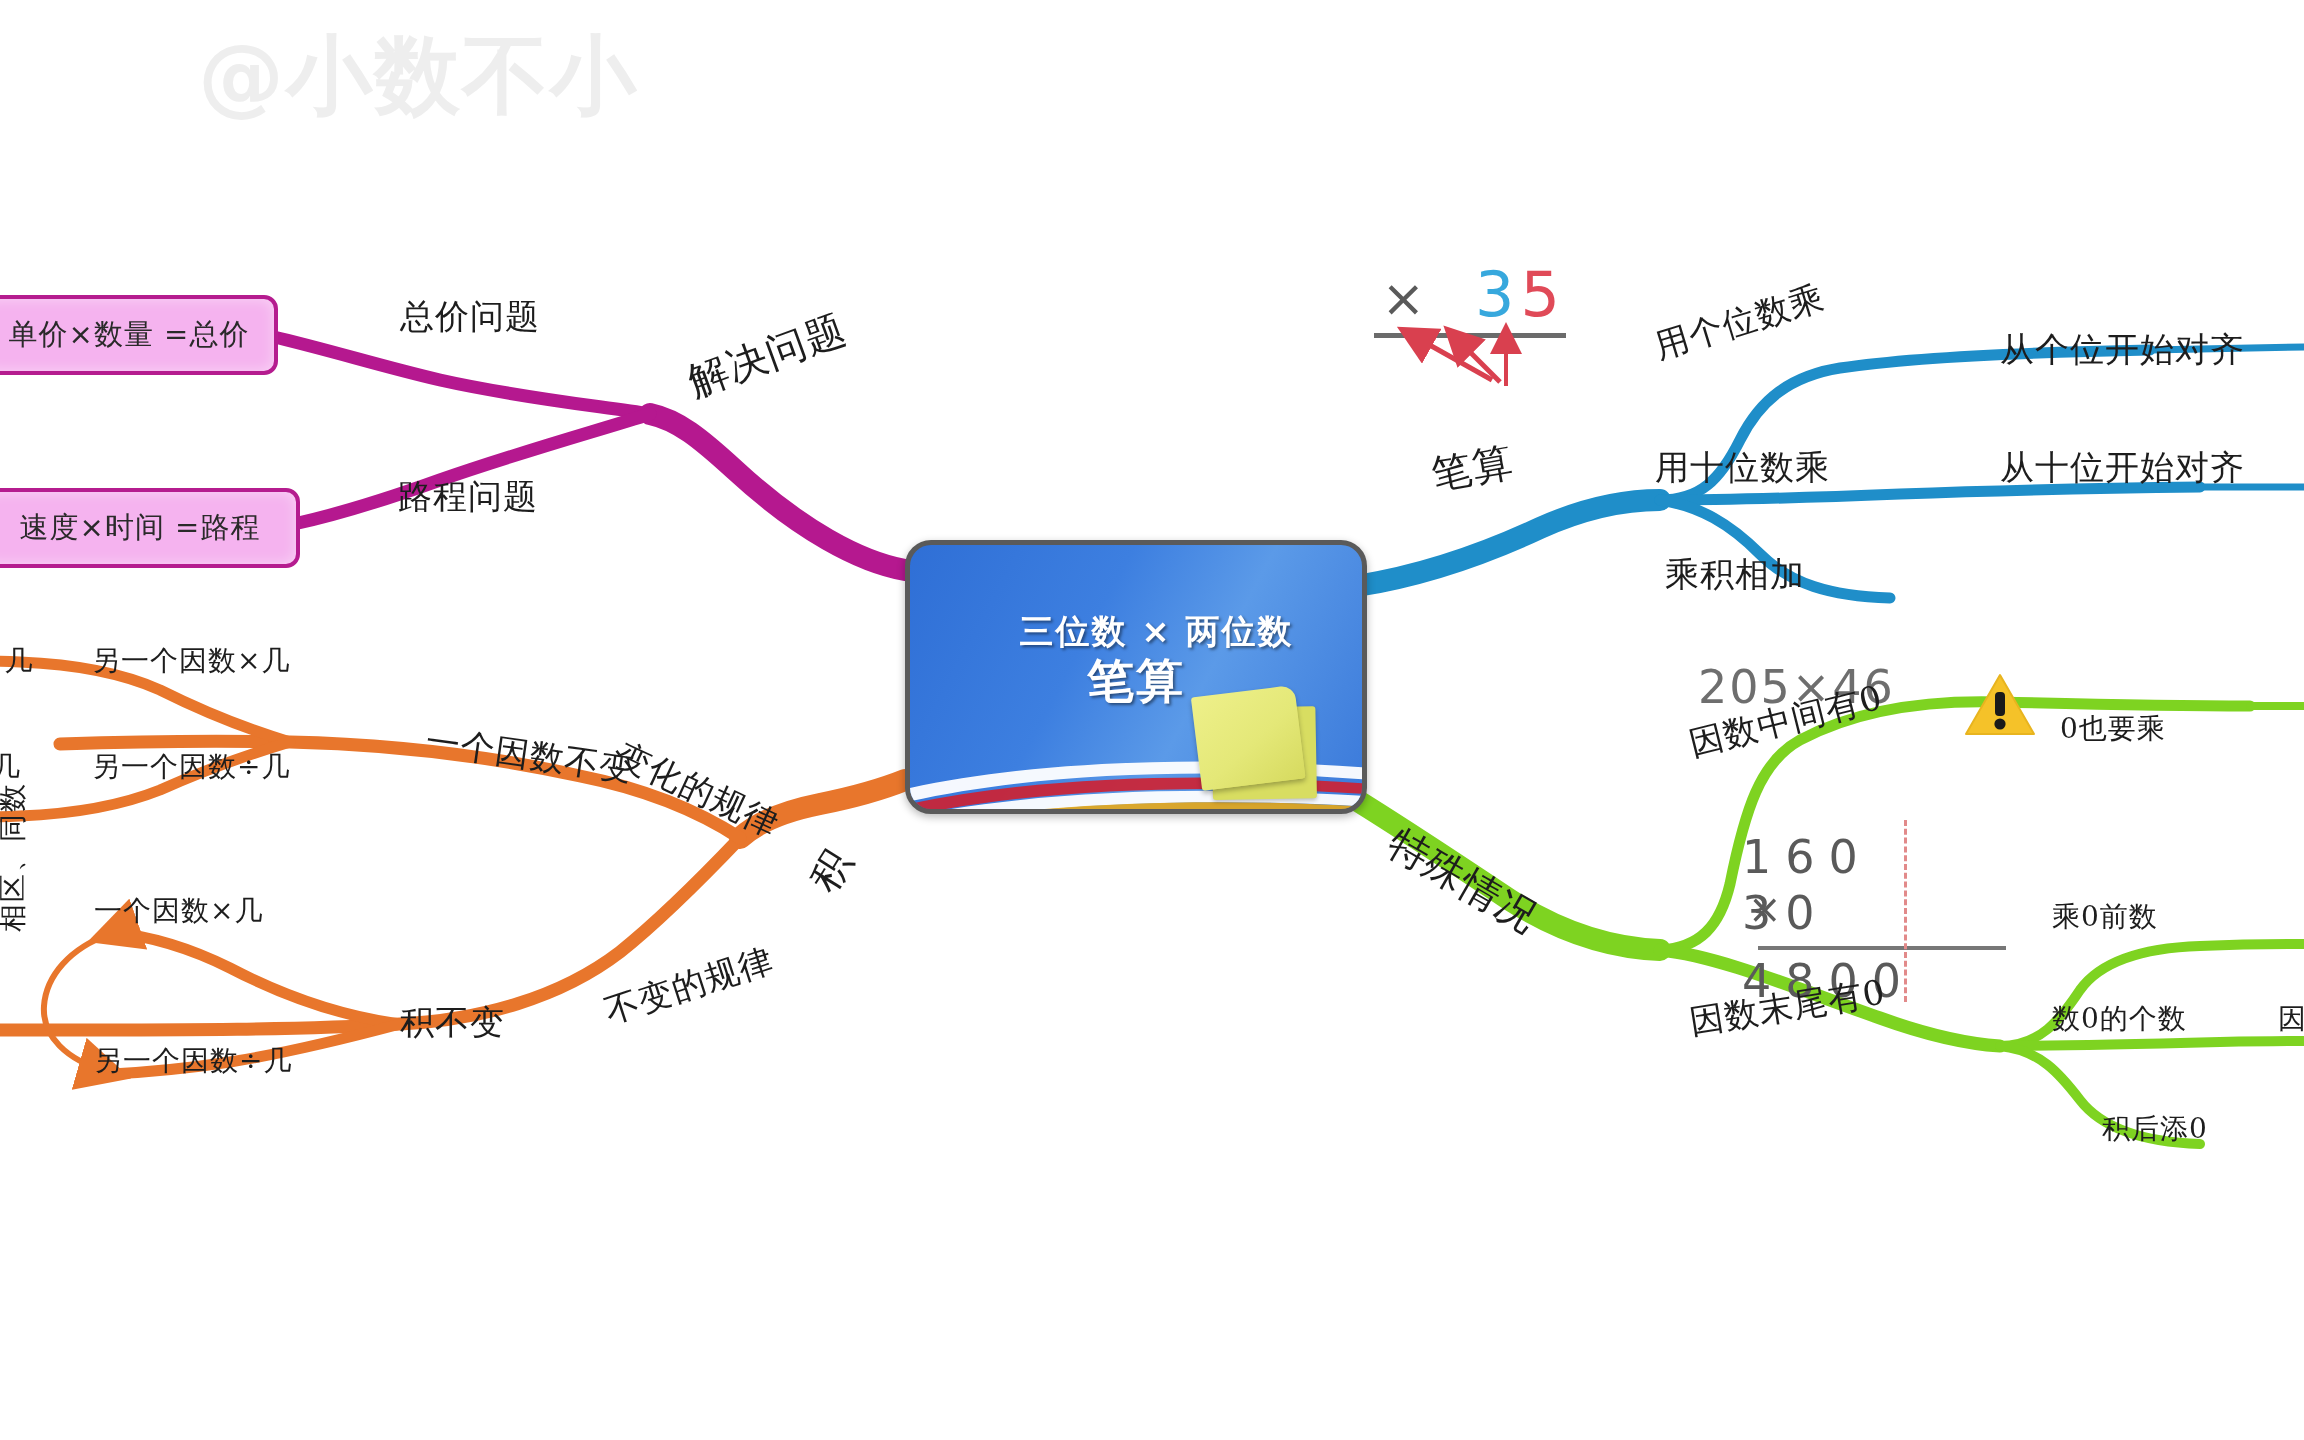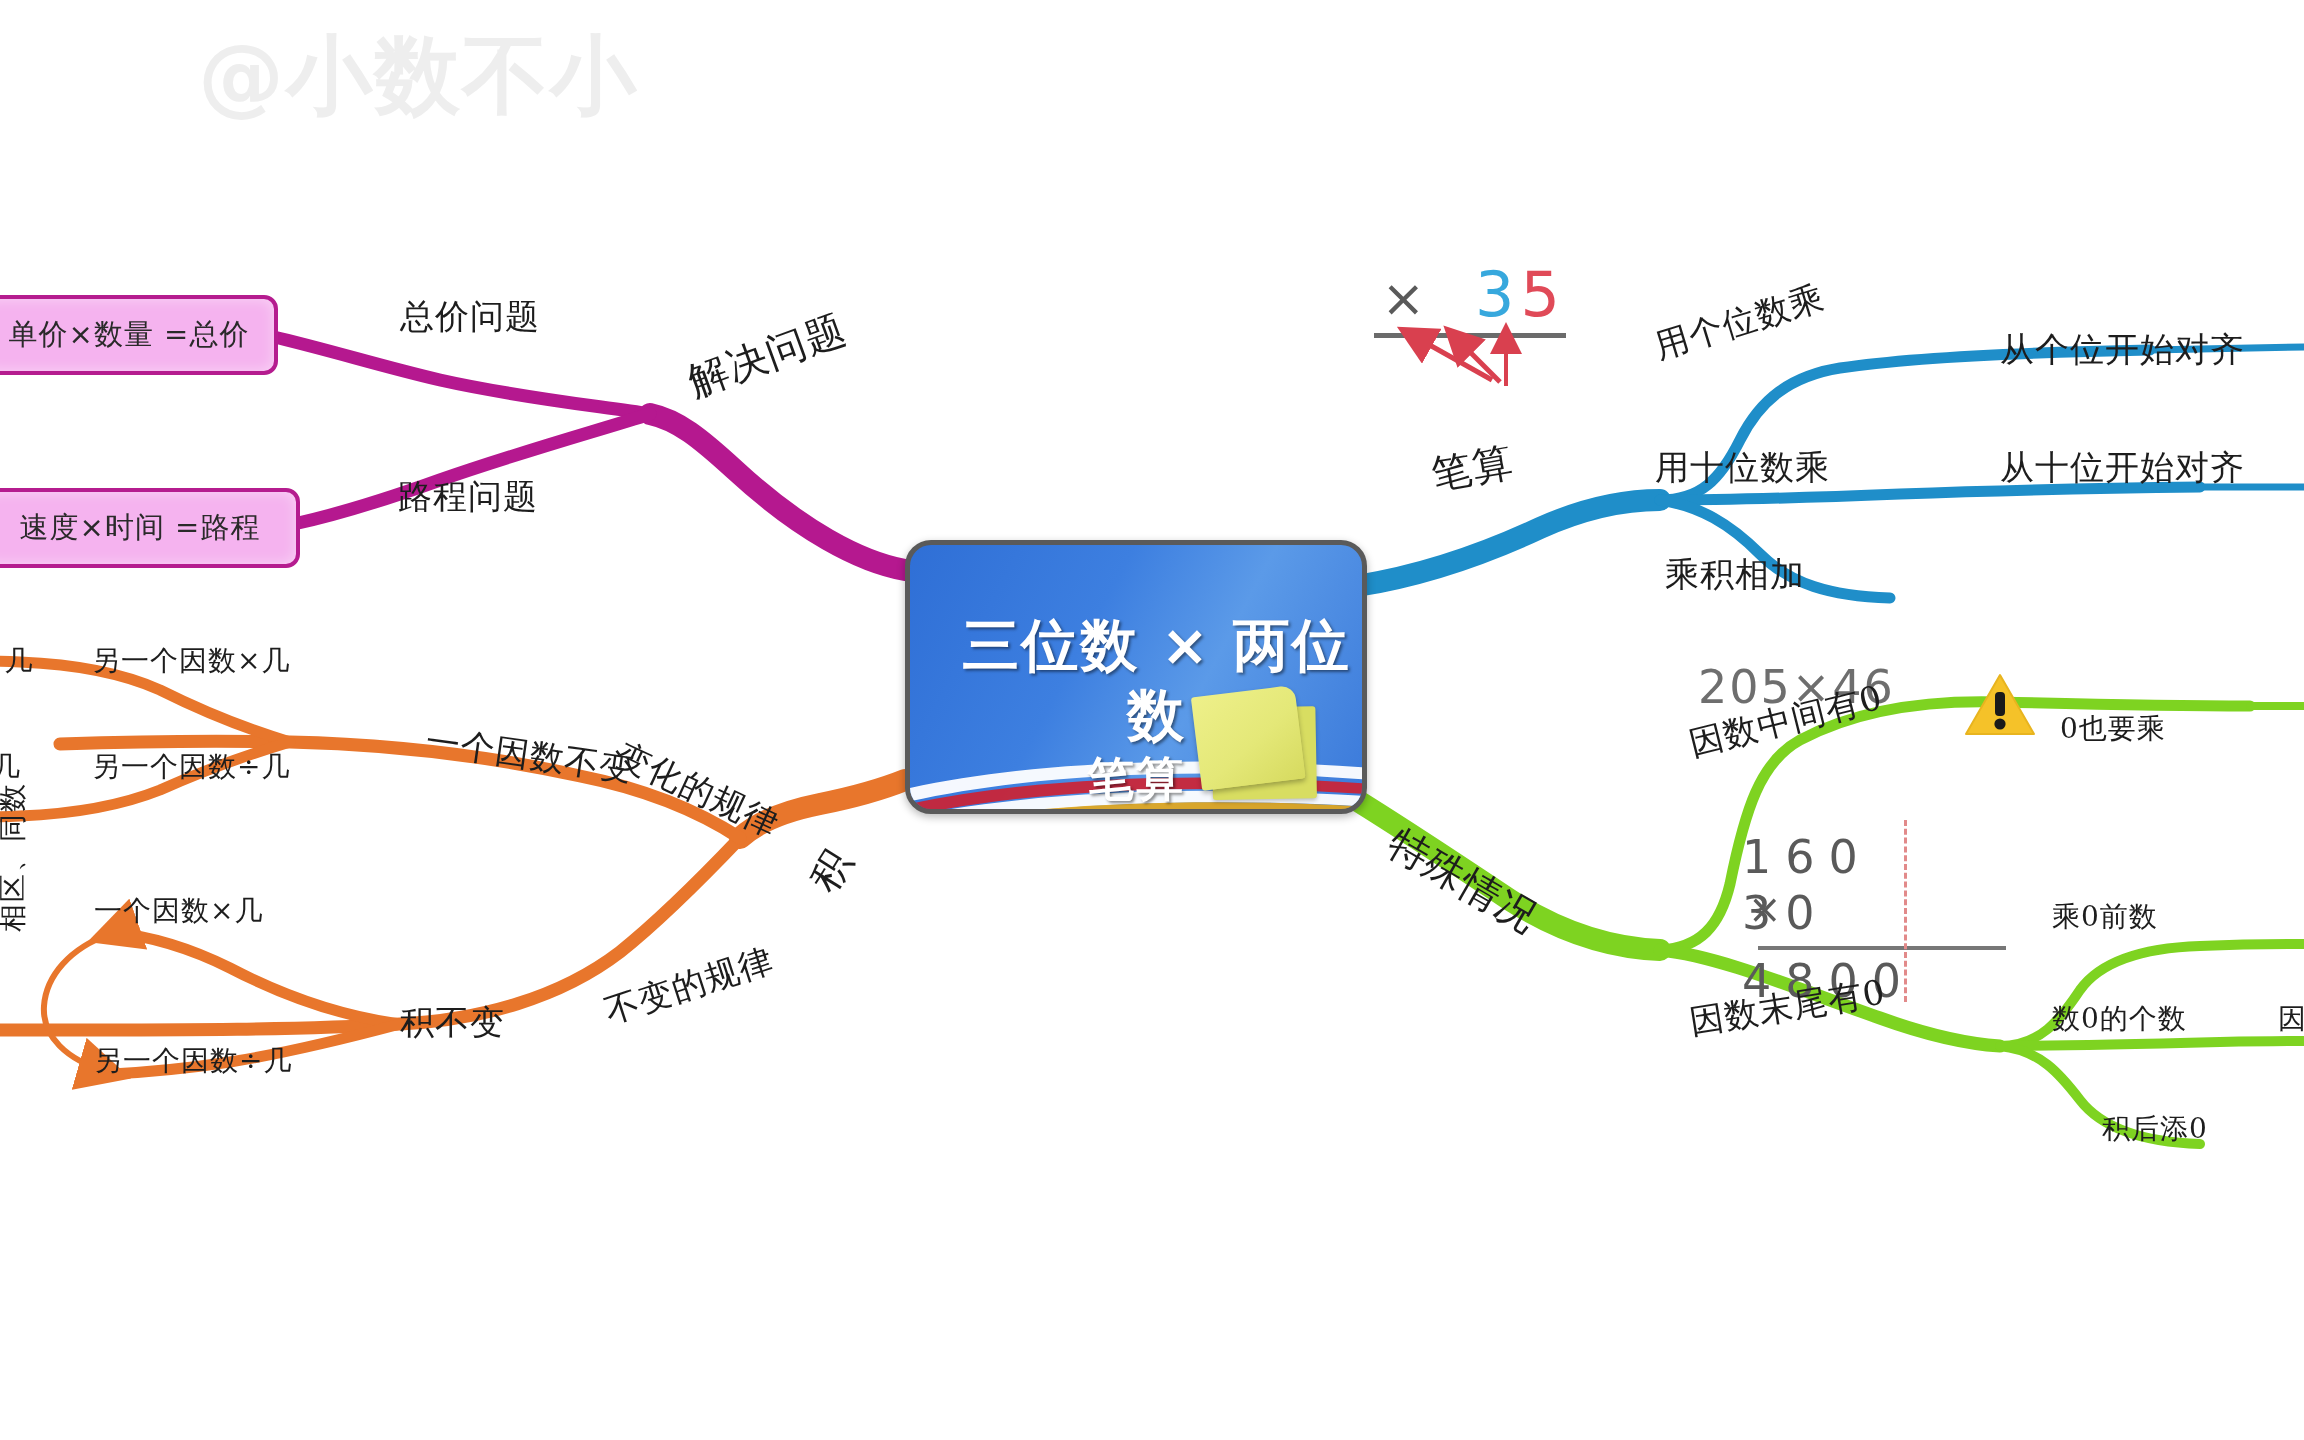--- a/index.html
+++ b/index.html
@@ -61,21 +61,21 @@
     position: absolute;
     left: 0; right: 0;
     top: 66px;
     text-align: center;
     color: #ffffff;
     font-weight: bold;
     line-height: 1.22;
     text-shadow: 2px 2px 3px rgba(0,0,0,0.45);
     font-family: "DejaVu Sans", "Liberation Sans", sans-serif;
   }
-  #central-node .title-l1 { font-size: 57px; letter-spacing: 2px; display: block; margin-left: 41px; }
+  #central-node .title-l1 { font-size: 34px; letter-spacing: 2px; display: block; margin-left: 41px; }
   #central-node .title-l2 { font-size: 47px; letter-spacing: 2px; display: block; }
 
   
   #sticky-note {
     position: absolute;
     left: 1197px;
     top: 690px;
     width: 118px;
     height: 108px;
     transform: rotate(-7deg);

